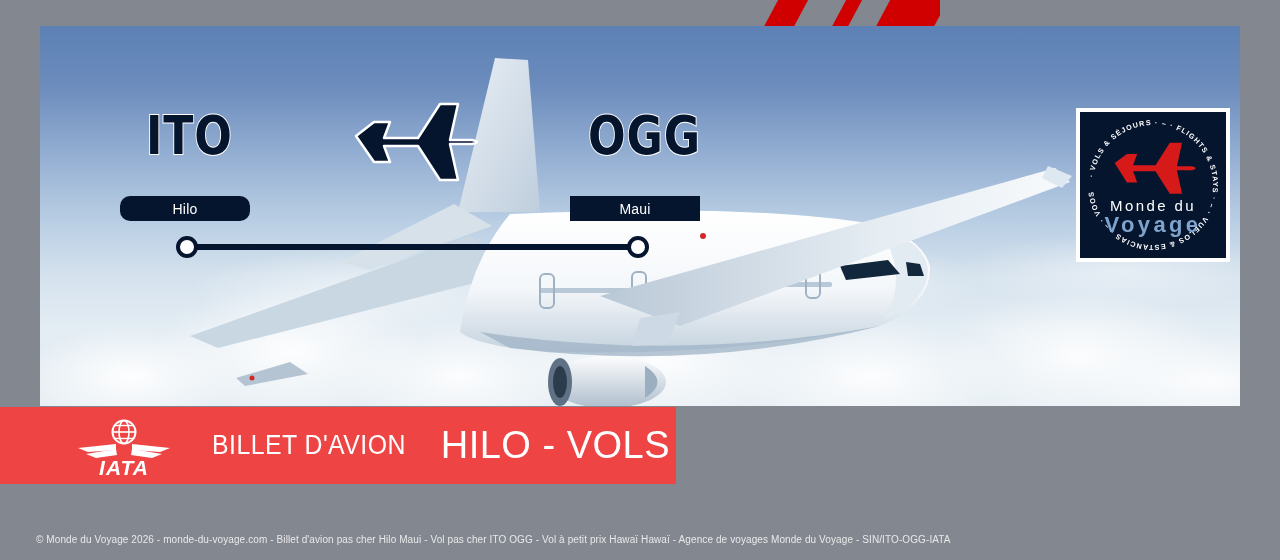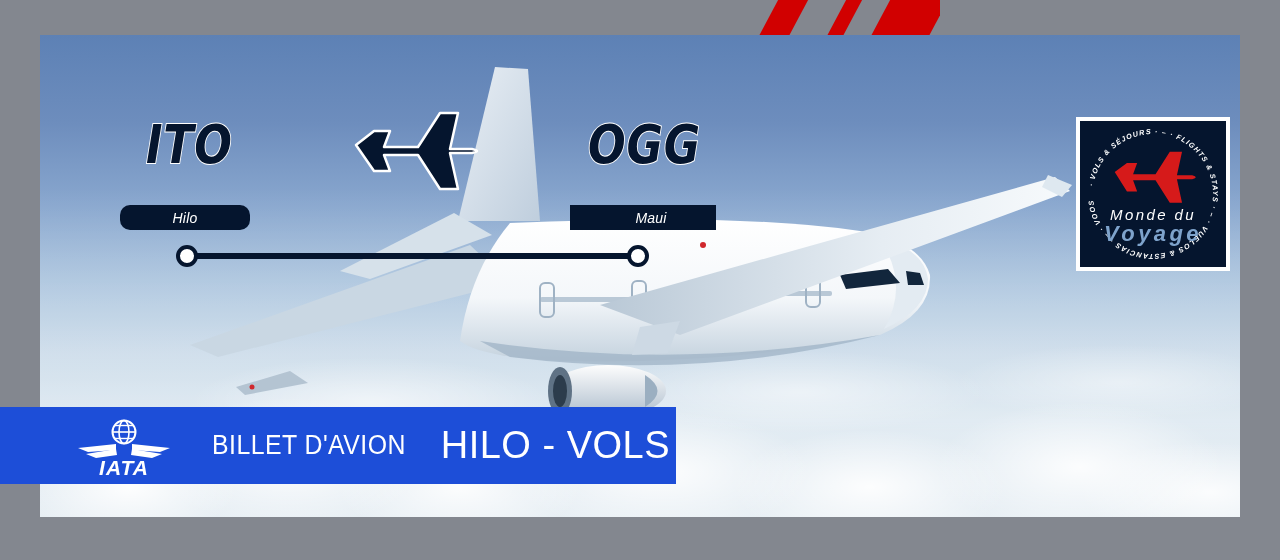--- a/index.html
+++ b/index.html
@@ -41,33 +41,32 @@
     transform: skewX(-28deg);
   }
   .stripe.s1 { left: 28px;  width: 30px; }
   .stripe.s2 { left: 96px;  width: 16px; }
   .stripe.s3 { left: 140px; width: 58px; }
 
   
   .photo {
     position: absolute;
     left: 40px;
-    top: 35px;
+    top: 26px;
     width: 1200px;
-    height: 482px;
+    height: 380px;
     overflow: hidden;
     background: linear-gradient(to bottom,
         #5d81b5 0%,
         #6d8dbd 18%,
         #8aa8cf 36%,
         #a9c3dd 52%,
         #c3d6e6 66%,
         #cfdfeb 80%,
         #c2d5e3 100%);
-    font-style: italic;
   }
 
   
   .clouds {
     position: absolute;
     left: 0; right: 0; bottom: 0;
     height: 330px;
     background:
       radial-gradient(ellipse 150px 70px at 90px 300px, rgba(255,255,255,.95) 0%, rgba(255,255,255,0) 72%),
       radial-gradient(ellipse 190px 90px at 250px 275px, rgba(255,255,255,.92) 0%, rgba(255,255,255,0) 72%),
@@ -108,21 +107,21 @@
     height: 25px;
     background: #05152e;
     color: #ffffff;
     font-size: 14px;
     display: flex;
     align-items: center;
     justify-content: center;
     letter-spacing: .2px;
   }
   #chip-origin { left: 80px;  top: 170px; width: 130px; border-radius: 10px; }
-  #chip-dest   { left: 530px; top: 170px; width: 130px; padding-left: 16px; }
+  #chip-dest   { left: 530px; top: 170px; width: 130px; }
 
   .route-line {
     position: absolute;
     left: 146px;
     top: 218px;
     width: 451px;
     height: 6px;
     background: #05152e;
   }
   .route-dot {
@@ -151,21 +150,21 @@
   }
   .logo-svg { position: absolute; left: 0; top: 0; }
 
   
   .banner {
     position: absolute;
     left: 0;
     top: 407px;
     width: 676px;
     height: 77px;
-    background: #1d4ed8;
+    background: #ef4444;
     display: flex;
     align-items: center;
   }
   .iata-logo { margin-left: 72px; }
   .banner-label {
     color: #ffffff;
     font-size: 27px;
     letter-spacing: .5px;
     margin-left: 36px;
     transform: scaleX(.92);
@@ -318,14 +317,15 @@
         <path d="M44 34 L14 39 L24 43 L45 40 Z"></path>
         <path d="M60 29 L98 33 L88 37 L60 35 Z"></path>
         <path d="M60 34 L90 39 L80 43 L59 40 Z"></path>
       </g>
       <text x="52" y="60" text-anchor="middle" font-family="'Liberation Sans', sans-serif" font-size="21" font-weight="700" font-style="italic" fill="#ffffff" letter-spacing="1">IATA</text>
     </svg>
     <div class="banner-label">BILLET D'AVION</div>
     <div class="banner-route">HILO - VOLS</div>
   </div>
 
+  <div class="footer">© Monde du Voyage 2026 - monde-du-voyage.com - Billet d'avion pas cher Hilo Maui - Vol pas cher ITO OGG - Vol à petit prix Hawaï Hawaï - Agence de voyages Monde du Voyage - SIN/ITO-OGG-IATA</div>
 
 </div>
 
 </body></html>

